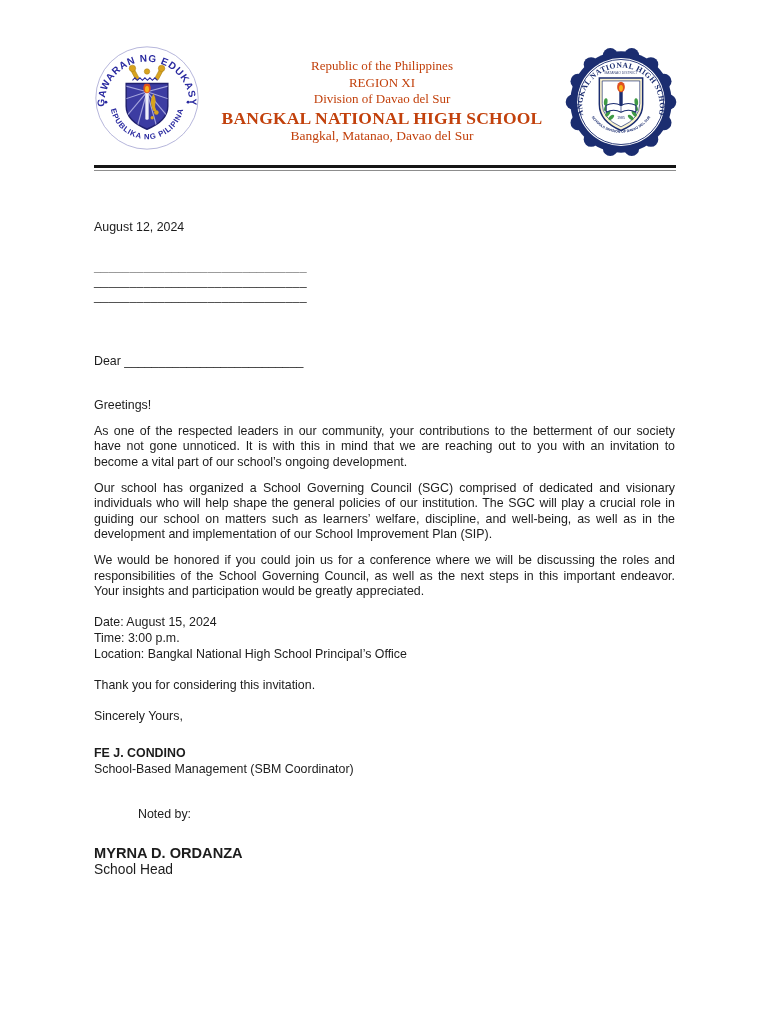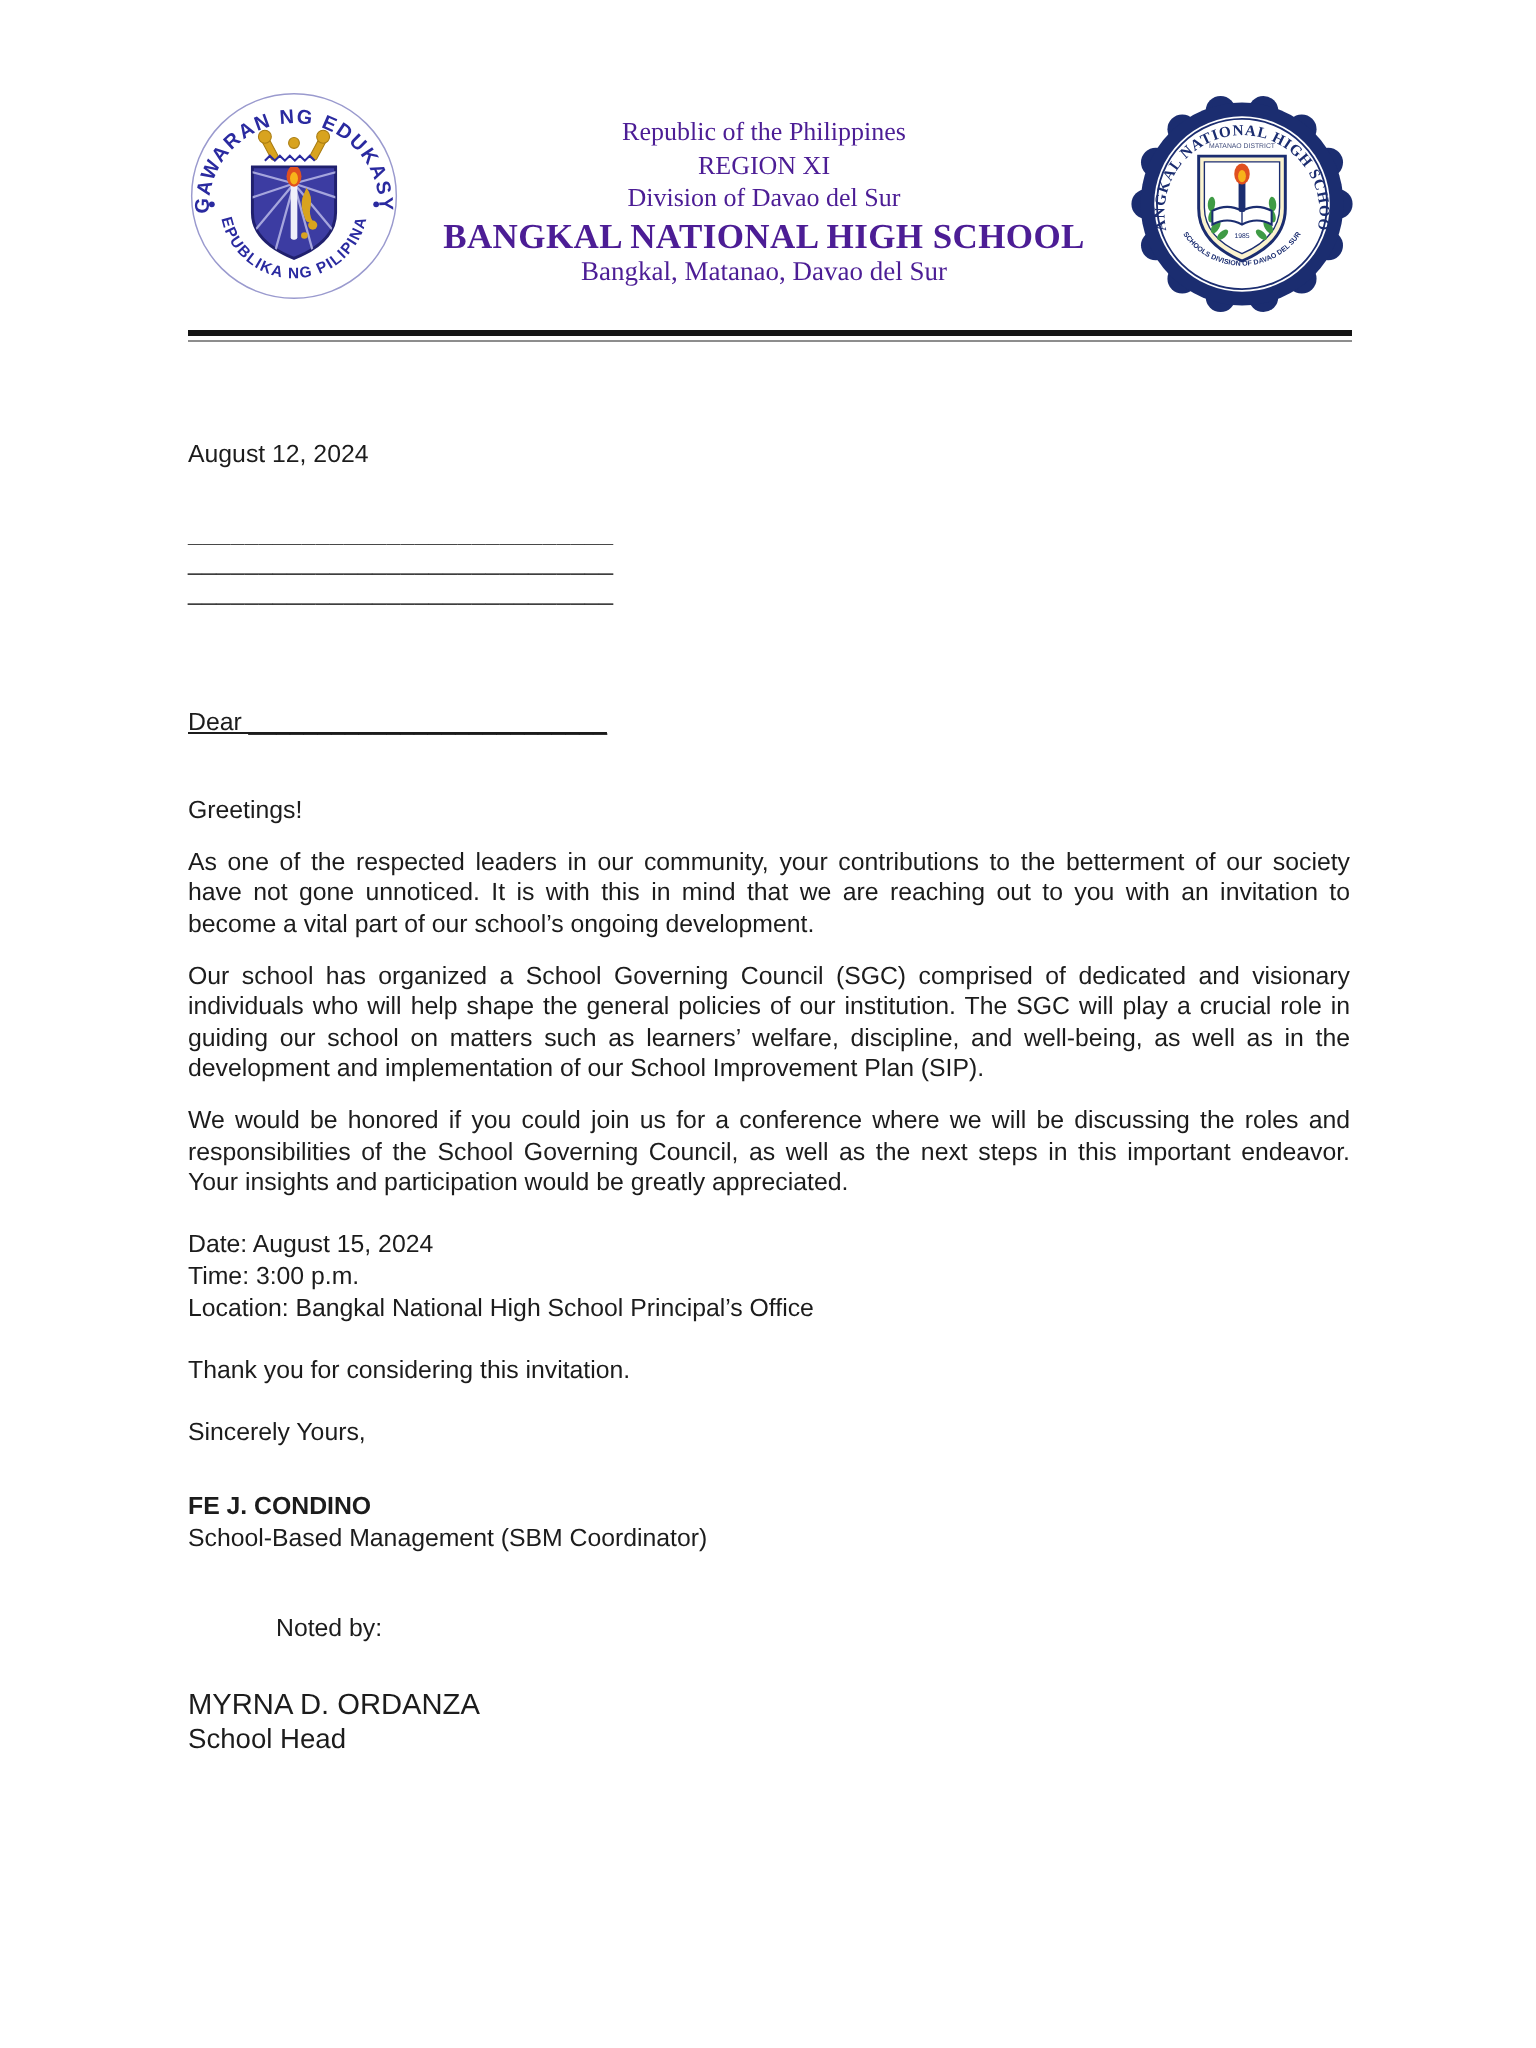--- a/index.html
+++ b/index.html
@@ -21,49 +21,49 @@
   }
   .seal-left { width: 106px; height: 104px; flex: 0 0 auto; }
   .seal-right { width: 114px; height: 120px; flex: 0 0 auto; margin-top: -4px; }
   .head-center {
     flex: 1 1 auto;
     text-align: center;
     padding-top: 12px;
     font-family: "Liberation Serif", serif;
     font-size: 13px;
     line-height: 16.5px;
-    color: #4c1d95;
+    color: #c2410c;
   }
   .head-center .school-name {
     font-size: 17.5px;
     font-weight: bold;
     line-height: 20px;
     letter-spacing: 0.2px;
   }
   .head-center .address { font-size: 13.5px; }
   .rule-wrap { margin: 3px 92px 0 94px; }
   .rule-thick { height: 2.5px; background: #151515; }
   .rule-thin { height: 1px; background: #8d8d8d; margin-top: 2px; }
   
   .body {
     margin: 0 93px 0 94px;
     font-size: 12.4px;
     line-height: 15.6px;
   }
   .date-line { margin-top: 49px; }
   .recipient-block { margin-top: 25px; line-height: 14.2px; color: #2e2e2e; letter-spacing: 0.2px; }
   .recipient-block .r1 { font-weight: bold; color: #3a3a3a; }
-  .salutation { margin-top: 51px; text-decoration: underline; }
+  .salutation { margin-top: 51px; }
   .greeting { margin-top: 29px; }
   p.para { margin: 10px 0 0 0; text-align: justify; }
   .plain { margin: 15.5px 0 0 0; }
   .details-block { margin: 15.5px 0 0 0; }
   .signature-name { margin-top: 22px; font-weight: bold; }
   .noted-label { margin-top: 30px; margin-left: 44px; }
-  .noted-name { margin-top: 22px; font-weight: normal; font-size: 14.6px; line-height: 17px; }
+  .noted-name { margin-top: 22px; font-weight: bold; font-size: 14.6px; line-height: 17px; }
   .noted-title { font-size: 13.8px; line-height: 16.5px; }
 </style>
 </head>
 <body>
 
 <div class="page">
 
   <div class="letterhead">
 
     <svg class="seal-left" viewBox="0 0 100 100">

